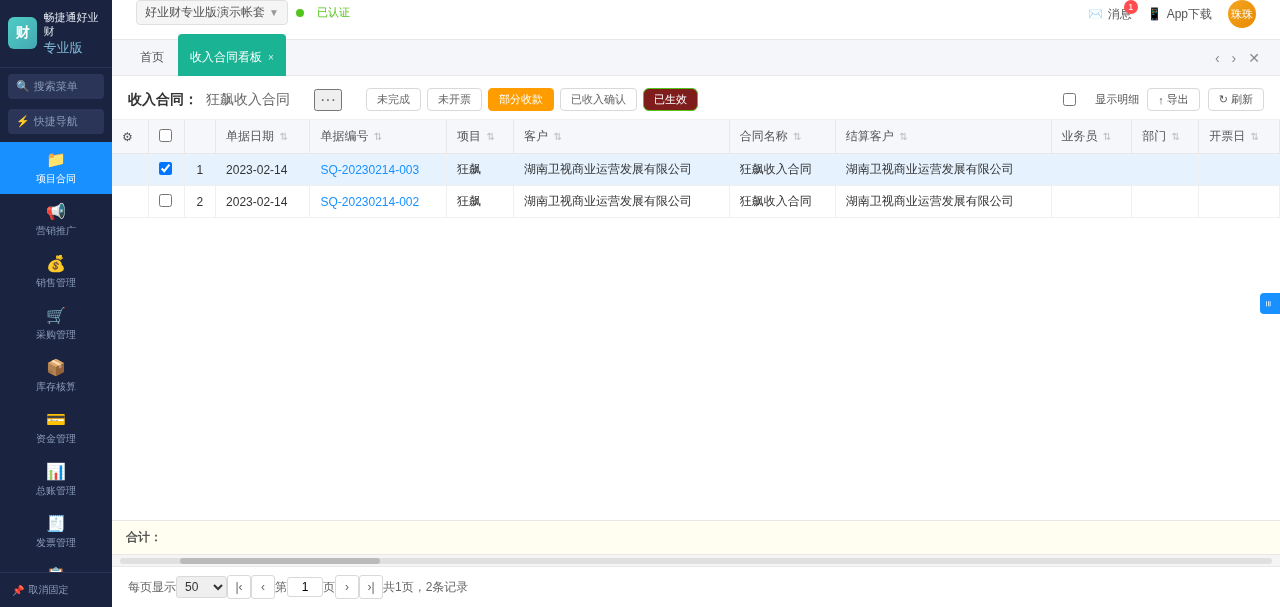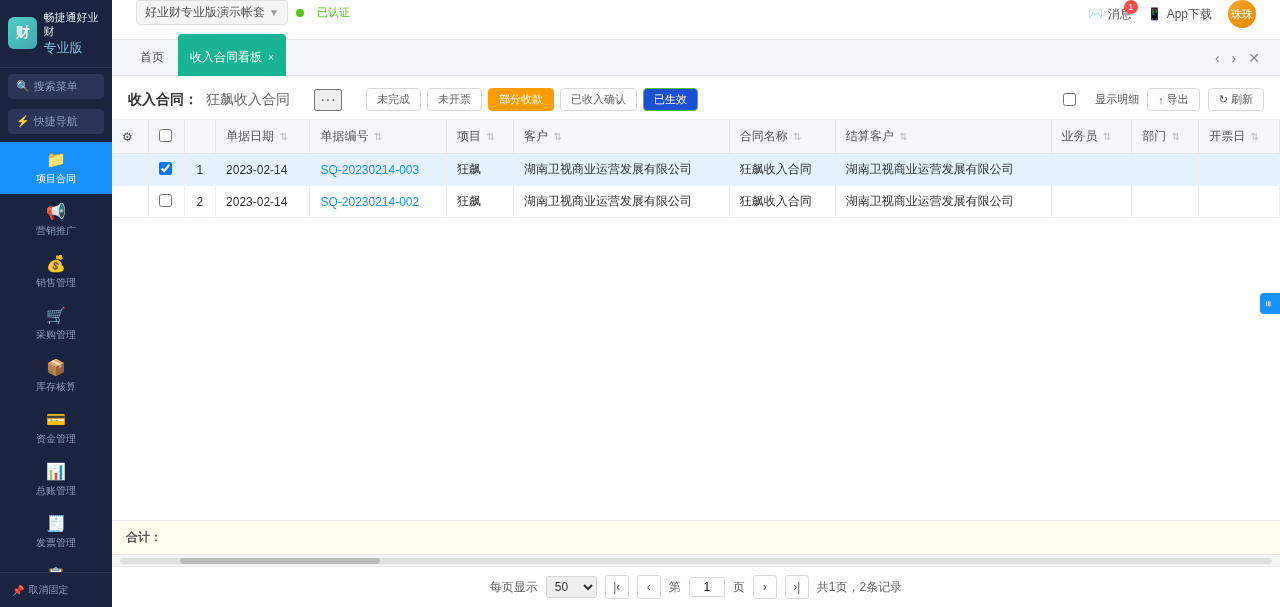--- a/index.html
+++ b/index.html
@@ -47,21 +47,21 @@
     .tab-nav-btn { background: none; border: none; cursor: pointer; color: #888; font-size: 14px; padding: 2px 4px; }
 
     
     .content { flex: 1; background: white; overflow: hidden; display: flex; flex-direction: column; }
     .content-header { padding: 12px 16px 8px; display: flex; align-items: center; justify-content: space-between; border-bottom: 1px solid #f0f0f0; flex-shrink: 0; }
     .content-title { font-size: 14px; font-weight: bold; color: #333; display: flex; align-items: center; gap: 8px; }
     .content-title-sub { font-weight: normal; color: #666; }
     .status-actions { display: flex; align-items: center; gap: 6px; }
     .status-btn { padding: 3px 10px; border: 1px solid #d9d9d9; border-radius: 4px; font-size: 11px; cursor: pointer; background: white; color: #666; }
     .status-btn.active { background: #ff9c00; color: white; border-color: #ff9c00; }
-    .status-btn.green { background: #1d4ed8; color: white; border-color: #52c41a; }
+    .status-btn.green { background: #7f1d1d; color: white; border-color: #52c41a; border-radius: 6px; }
     .header-right-actions { display: flex; align-items: center; gap: 8px; }
     .action-btn { display: flex; align-items: center; gap: 3px; padding: 3px 10px; border: 1px solid #d9d9d9; border-radius: 4px; font-size: 11px; cursor: pointer; background: white; color: #555; }
     .more-btn { cursor: pointer; color: #666; font-size: 16px; padding: 0 4px; }
 
     
     .inner-tabs { display: flex; border-bottom: 1px solid #e8e8e8; padding: 0 16px; flex-shrink: 0; background: white; }
     .inner-tab { padding: 8px 14px; cursor: pointer; color: #555; font-size: 12px; border-bottom: 2px solid transparent; white-space: nowrap; }
     .inner-tab.active { color: #1890ff; border-bottom-color: #1890ff; }
 
     
@@ -80,21 +80,21 @@
     
     .footer-bar { background: #fffef0; border-top: 1px solid #e8e8e8; padding: 8px 14px; display: flex; align-items: center; flex-shrink: 0; }
     .total-label { font-size: 12px; color: #555; font-weight: bold; }
 
     
     .scrollbar-area { height: 12px; background: #f5f5f5; border-top: 1px solid #e8e8e8; display: flex; align-items: center; padding: 0 8px; flex-shrink: 0; }
     .scrollbar-track { flex: 1; height: 6px; background: #e0e0e0; border-radius: 3px; }
     .scrollbar-thumb { width: 200px; height: 6px; background: #bbb; border-radius: 3px; margin-left: 60px; }
 
     
-    .pagination { background: white; border-top: 1px solid #e8e8e8; padding: 8px 16px; display: flex; align-items: center; justify-content: center; gap: 8px; flex-shrink: 0; }
+    .pagination { background: white; border-top: 1px solid #e8e8e8; padding: 8px 16px; display: flex; align-items: center; justify-content: flex-start; flex-shrink: 0; }
     .pagination-label { color: #666; font-size: 12px; }
     .pagination-select { border: 1px solid #d9d9d9; border-radius: 3px; padding: 2px 4px; font-size: 12px; color: #333; }
     .pagination-btn { background: none; border: 1px solid #d9d9d9; border-radius: 3px; width: 24px; height: 24px; cursor: pointer; color: #666; font-size: 12px; display: flex; align-items: center; justify-content: center; }
     .pagination-input { width: 36px; border: 1px solid #d9d9d9; border-radius: 3px; padding: 2px 4px; text-align: center; font-size: 12px; }
     .pagination-info { color: #666; font-size: 12px; }
 
     
     .right-edge-panel { position: fixed; right: 0; top: 50%; transform: translateY(-50%); background: #1890ff; color: white; width: 20px; padding: 8px 3px; border-radius: 4px 0 0 4px; cursor: pointer; display: flex; flex-direction: column; align-items: center; font-size: 10px; gap: 2px; writing-mode: vertical-lr; }
   </style>
 </head>

